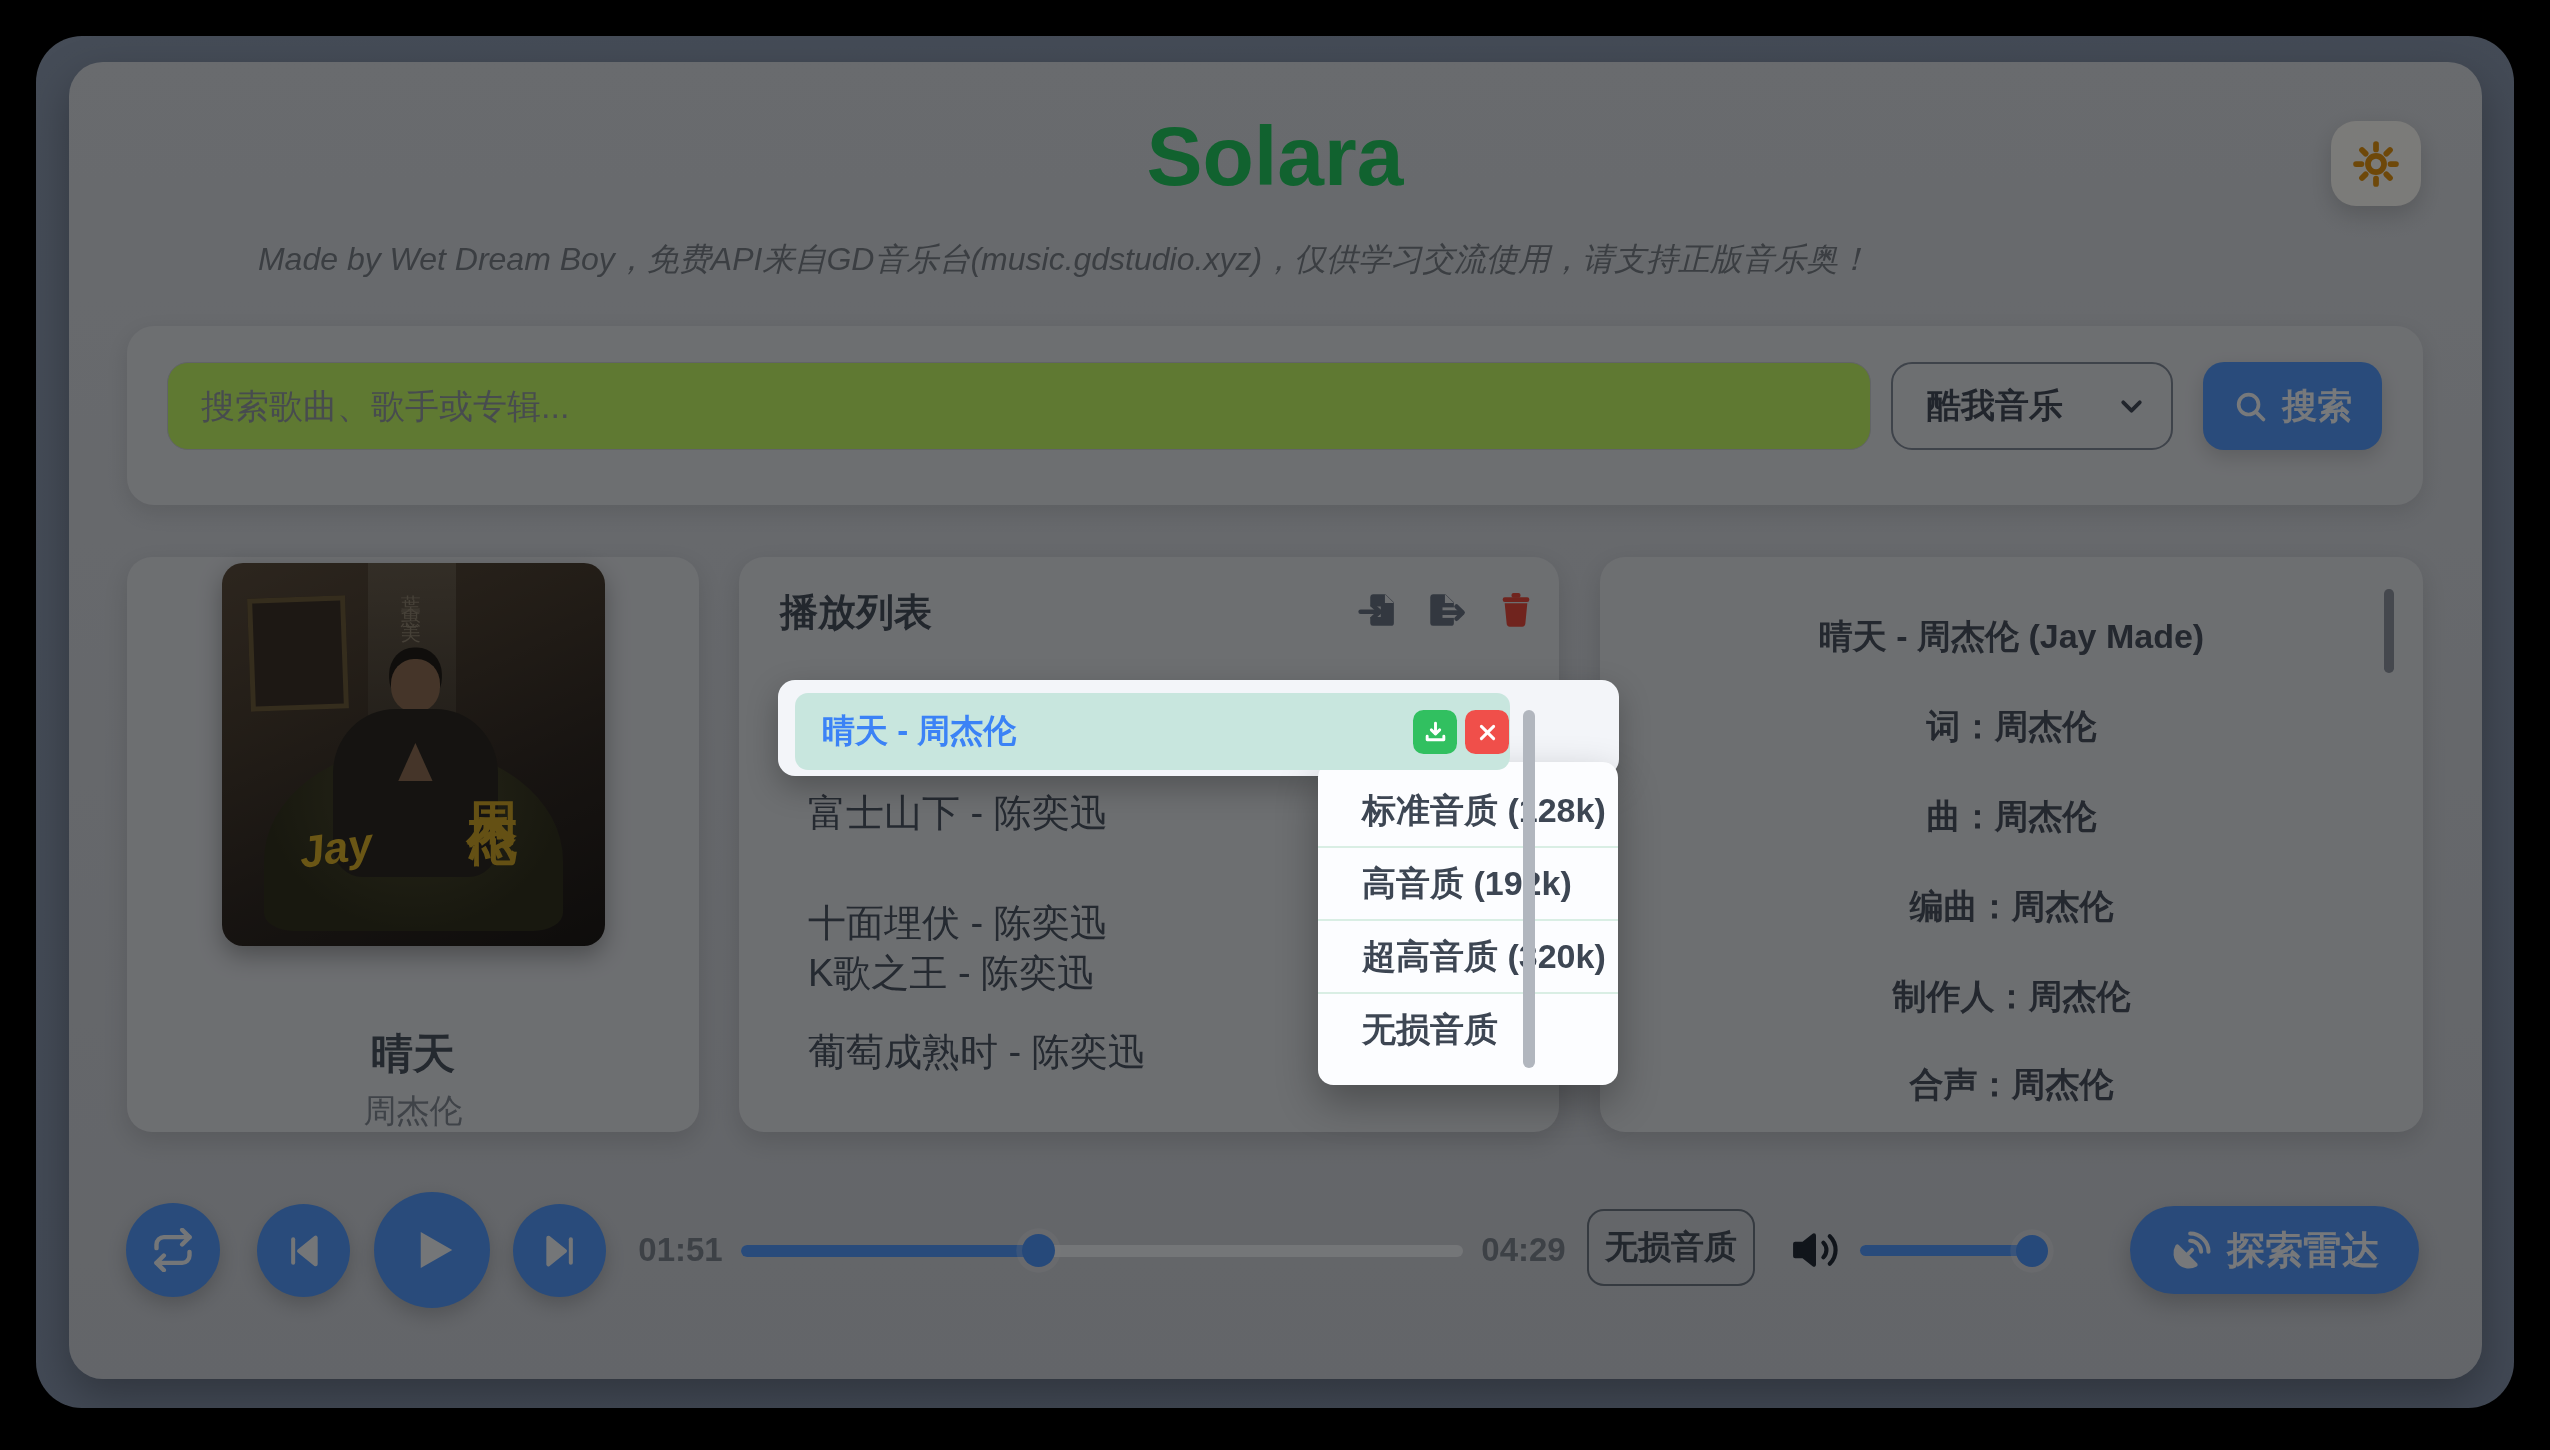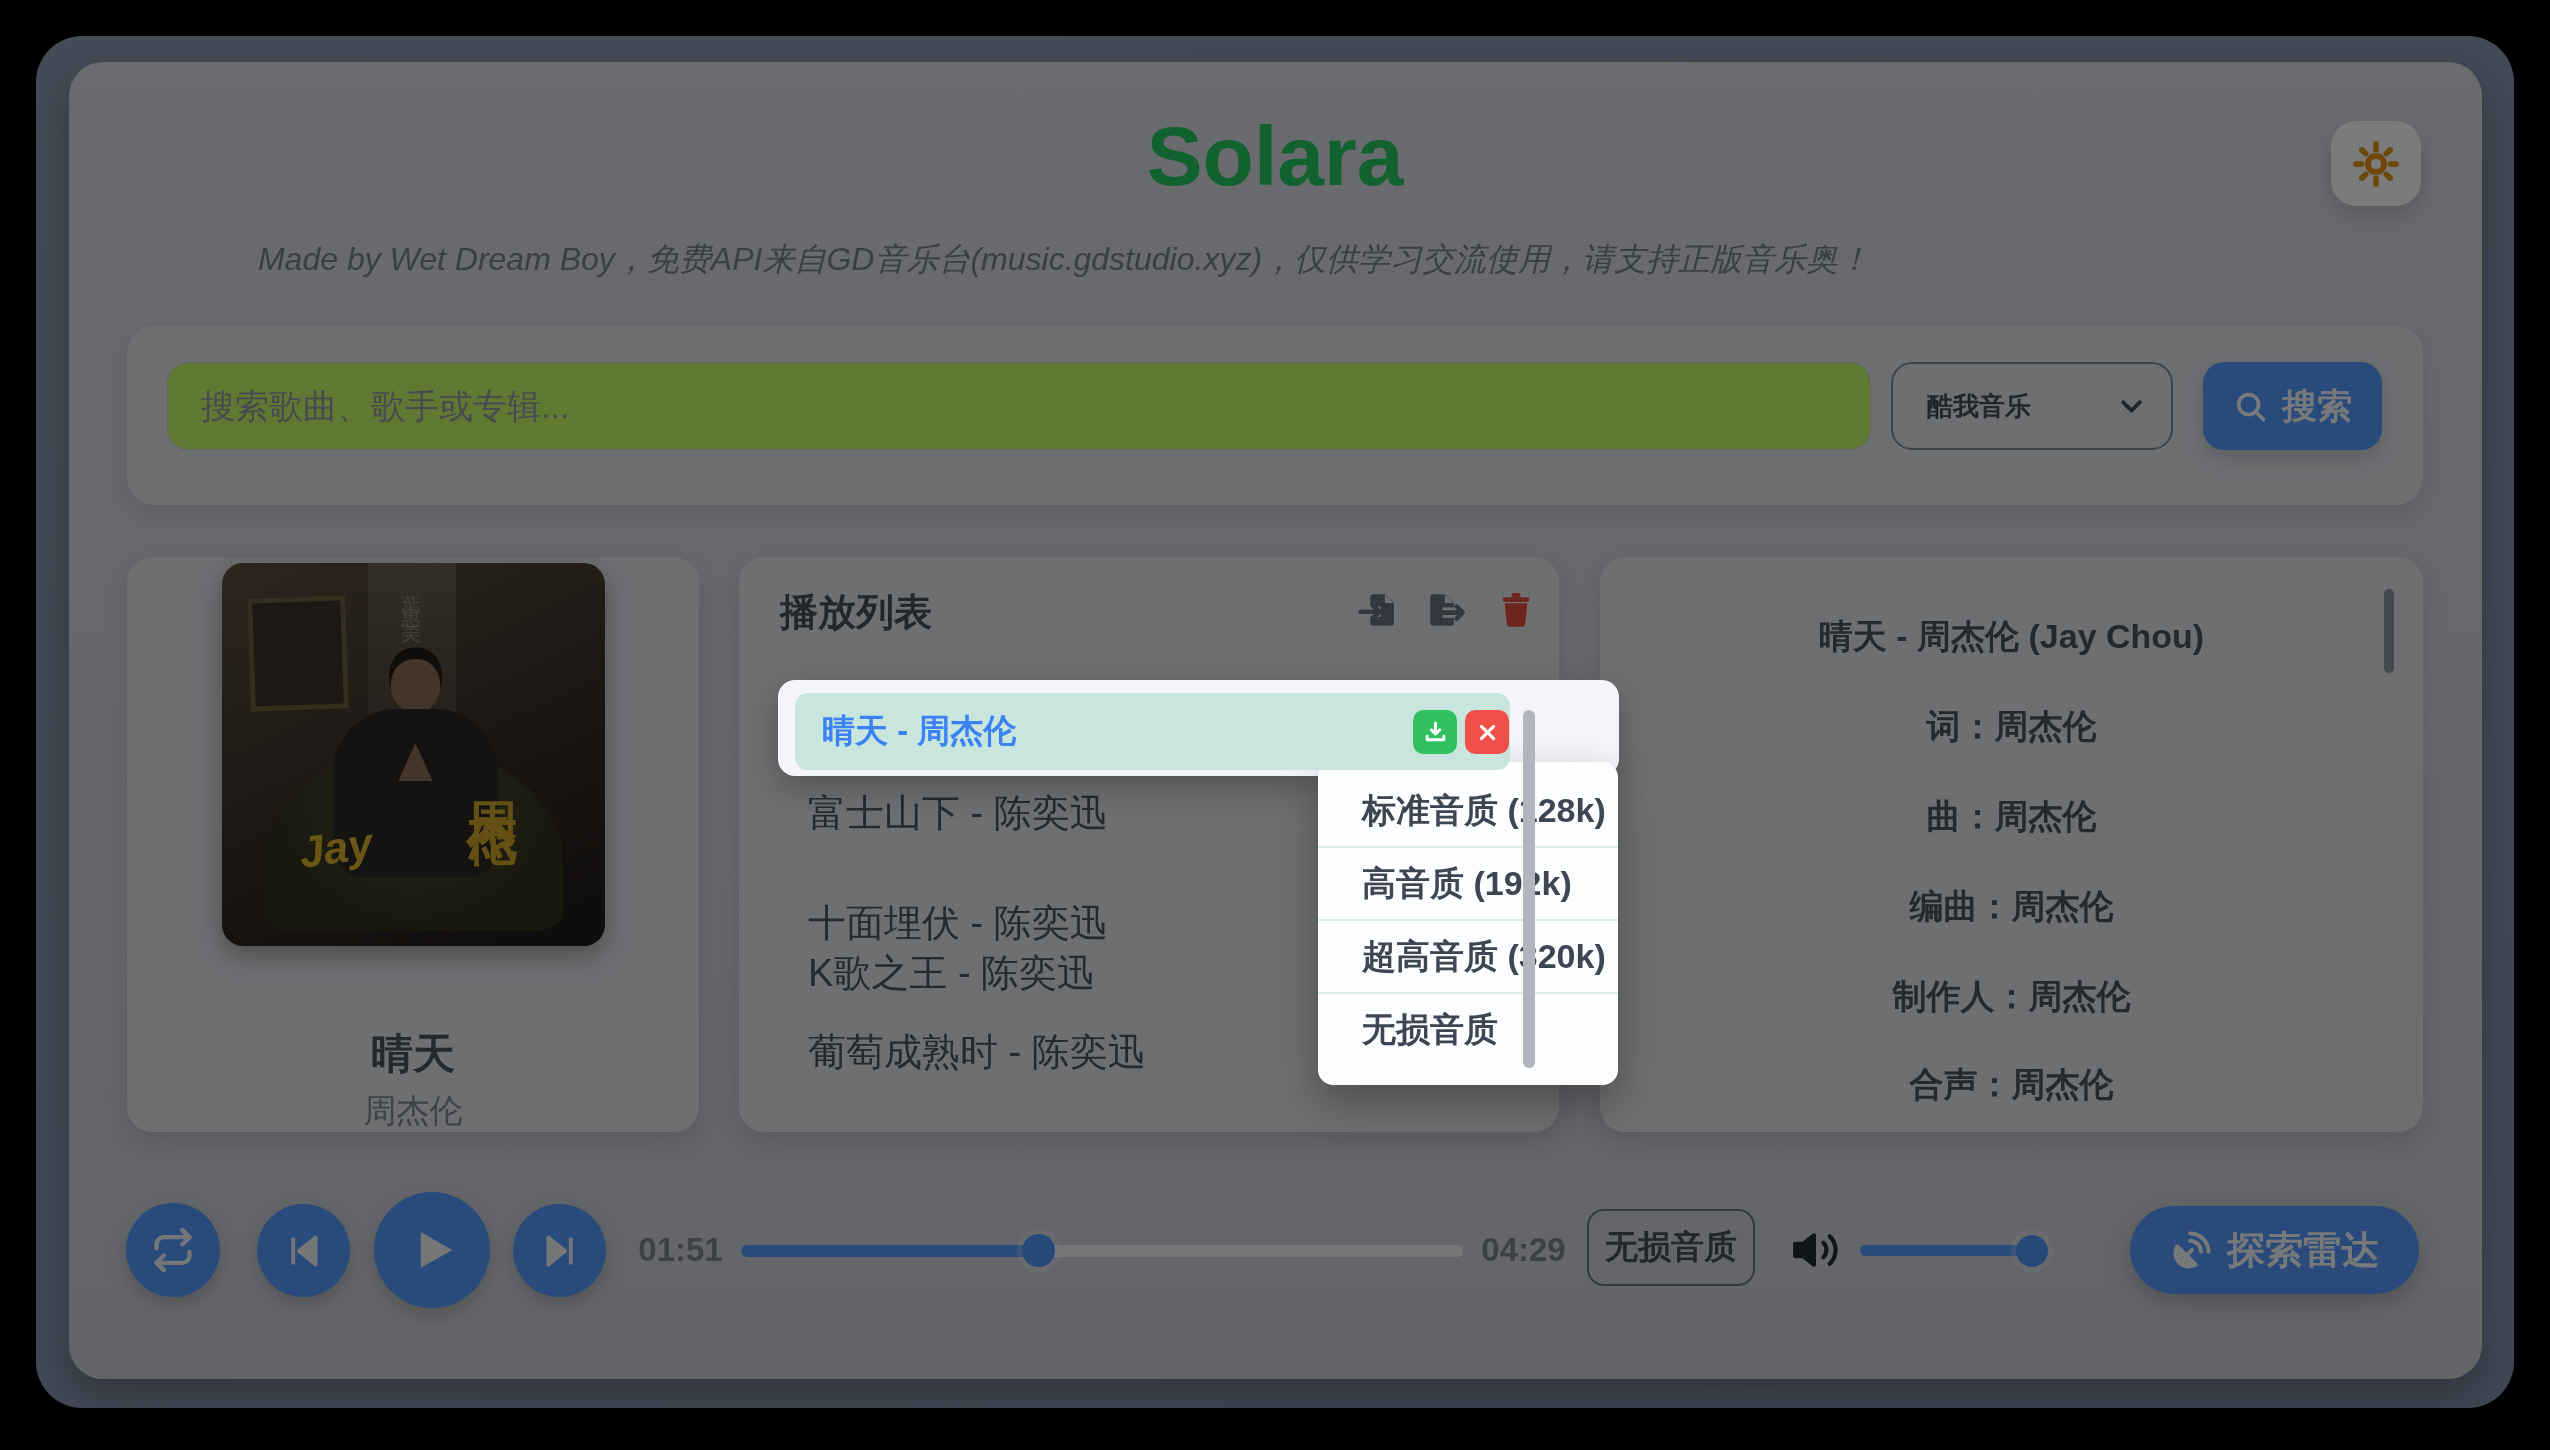--- a/index.html
+++ b/index.html
@@ -17,21 +17,21 @@
   .subtitle{left:0;top:237px;width:2128px;font-size:32px;font-style:italic;color:#767d85;line-height:44px;}
   .iconbtn{display:flex;align-items:center;justify-content:center;}
   .gear{left:2331px;top:121px;width:90px;height:85px;border-radius:25px;background:#f7f6f2;
         box-shadow:0 9.6px 23px rgba(0,0,0,.16);color:#dd9113;}
   .input{left:167px;top:362px;width:1704px;height:88px;border-radius:21px;background:#bef264;
          border:1.9px solid #c4c8cf;box-sizing:border-box;font-size:34px;color:#41495  5;
          padding:0 33px;outline:none;font-family:inherit;}
   .input::placeholder{color:#8f969e;opacity:1;}
   .select{left:1891px;top:362px;width:282px;height:88px;border-radius:21px;border:2.9px solid #7d8694;
           box-sizing:border-box;display:flex;align-items:center;justify-content:space-between;
-          padding:0 23px 0 34px;color:#424b58;font-size:26px;font-weight:700;}
+          padding:0 23px 0 34px;color:#424b58;font-size:34px;font-weight:700;}
   .searchbtn{left:2203px;top:362px;width:179px;height:88px;border-radius:21px;background:#5397f6;
              display:flex;align-items:center;justify-content:center;gap:15.3px;color:#eef2f6;
              font-size:35px;font-weight:700;box-shadow:0 7.7px 19px rgba(0,0,0,.15);}
   .card{border-radius:25px;background:#dbdee3;box-shadow:0 9.6px 25px rgba(0,0,0,.12);}
   .album{left:222px;top:563px;width:383px;height:383px;border-radius:21px;overflow:hidden;
          background:linear-gradient(155deg,#5a4c3d 0%,#463b2f 32%,#2f2823 64%,#1c1917 100%);
          box-shadow:0 9.6px 25px rgba(0,0,0,.3);}
   .np-title{left:127px;top:1025px;width:572px;font-size:42px;font-weight:800;color:#49525f;line-height:57px;}
   .np-artist{left:127px;top:1089px;width:572px;font-size:33px;color:#7f8791;line-height:44px;}
   .pl-header{left:780px;top:585px;font-size:38px;font-weight:800;color:#454e5b;line-height:54px;}
@@ -157,21 +157,21 @@
       <path d="M5.2 8h13.6l-1.2 12.3a1.9 1.9 0 0 1-1.9 1.7H8.3a1.9 1.9 0 0 1-1.9-1.7z"></path>
     </svg>
   </span>
 </div>
 <div class="abs pl-row" style="top:790px;">富士山下 - 陈奕迅</div>
 <div class="abs pl-row" style="top:900px;">十面埋伏 - 陈奕迅</div>
 <div class="abs pl-row" style="top:950px;">K歌之王 - 陈奕迅</div>
 <div class="abs pl-row" style="top:1029px;">葡萄成熟时 - 陈奕迅</div>
 
 <div class="abs card" style="left:1600px;top:557px;width:823px;height:575px;"></div>
-<div class="abs d-line" style="top:615px;font-weight:700;">晴天 - 周杰伦 (Jay Chou)</div>
+<div class="abs d-line" style="top:615px;font-weight:700;">晴天 - 周杰伦 (Jay Made)</div>
 <div class="abs d-line" style="top:705px;">词：周杰伦</div>
 <div class="abs d-line" style="top:795px;">曲：周杰伦</div>
 <div class="abs d-line" style="top:885px;">编曲：周杰伦</div>
 <div class="abs d-line" style="top:975px;">制作人：周杰伦</div>
 <div class="abs d-line" style="top:1063px;">合声：周杰伦</div>
 <div class="abs rthumb"></div>
 
 <div class="abs pbtn" style="left:126px;top:1203px;width:94px;height:94px;">
   <span>
     <svg width="44" height="44" viewBox="0 0 24 24" fill="none" stroke="currentColor" stroke-width="2.4" stroke-linecap="round" stroke-linejoin="round">

